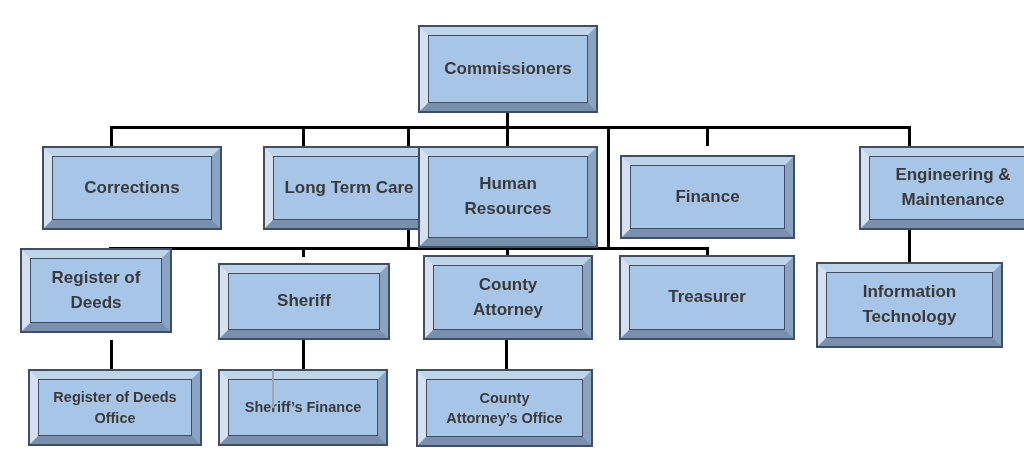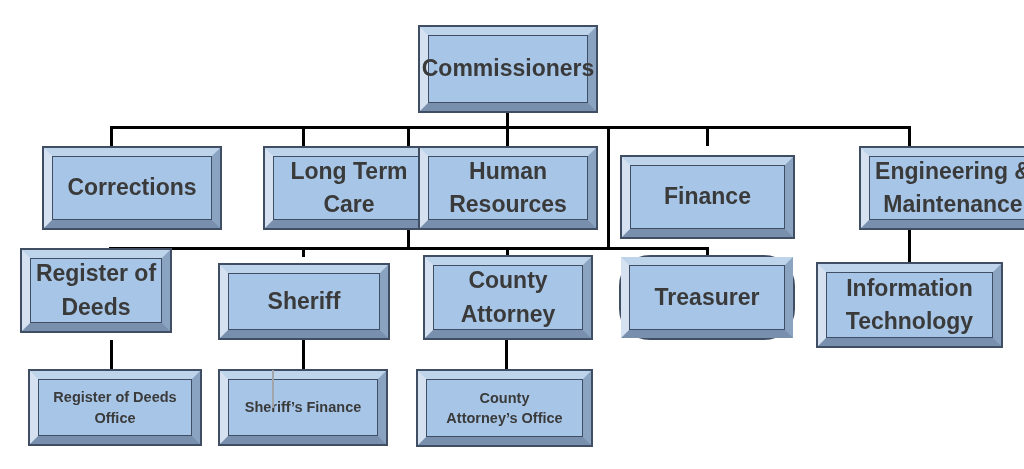--- a/index.html
+++ b/index.html
@@ -50,21 +50,21 @@
     border:1.5px solid var(--outline);
     background:var(--fill);
     display:flex;
     align-items:center;
     justify-content:center;
   }
   .label{
     white-space:pre-line;
     text-align:center;
     font-weight:700;
-    font-size:23px;
+    font-size:17px;
     line-height:1.45;
     color:var(--text);
     padding:0 4px;
   }
   .small .label{
     font-size:14.5px;
     line-height:1.4;
   }
 </style>
 </head>
@@ -105,21 +105,21 @@
       </div>
     </div>
   </div>
   <div class="node" style="left:218px;top:146px;width:172px;height:84px;margin-left:45px;">
     <div class="bevel">
       <div class="face">
         <span class="label">Long Term Care</span>
       </div>
     </div>
   </div>
-  <div class="node" style="left:418px;top:146px;width:180px;height:84px;">
+  <div class="node" style="left:418px;top:146px;width:180px;height:102px;">
     <div class="bevel">
       <div class="face">
         <span class="label">Human
 Resources</span>
       </div>
     </div>
   </div>
   <div class="node" style="left:620px;top:146px;width:175px;height:84px;margin-top:9px;">
     <div class="bevel">
       <div class="face">
@@ -152,21 +152,21 @@
     </div>
   </div>
   <div class="node" style="left:423px;top:255px;width:170px;height:85px;">
     <div class="bevel">
       <div class="face">
         <span class="label">County
 Attorney</span>
       </div>
     </div>
   </div>
-  <div class="node" style="left:619px;top:255px;width:176px;height:85px;border-radius:31px;">
+  <div class="node" style="left:619px;top:255px;width:176px;height:85px;">
     <div class="bevel">
       <div class="face">
         <span class="label">Treasurer</span>
       </div>
     </div>
   </div>
   <div class="node" style="left:816px;top:262px;width:187px;height:86px;">
     <div class="bevel">
       <div class="face">
         <span class="label">Information

